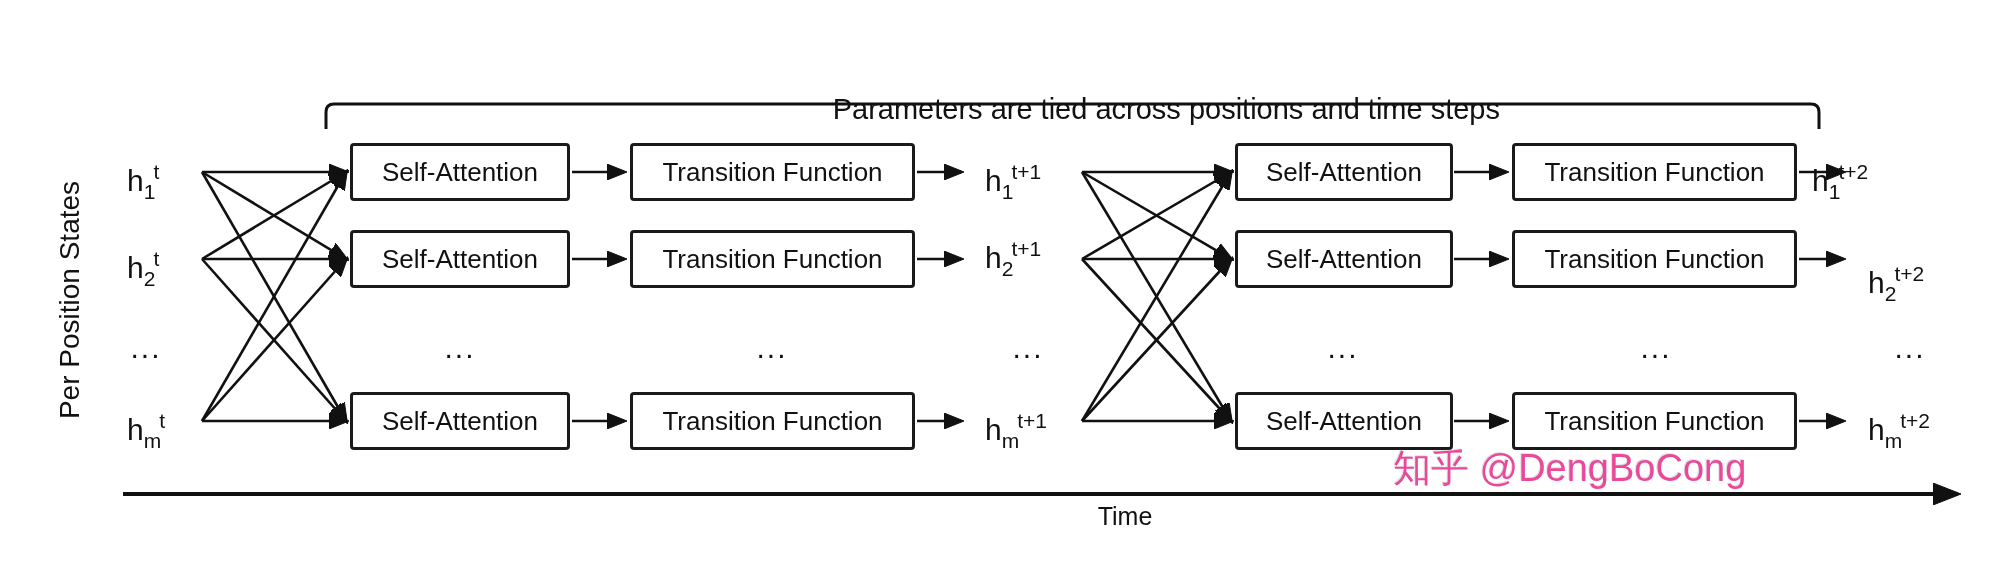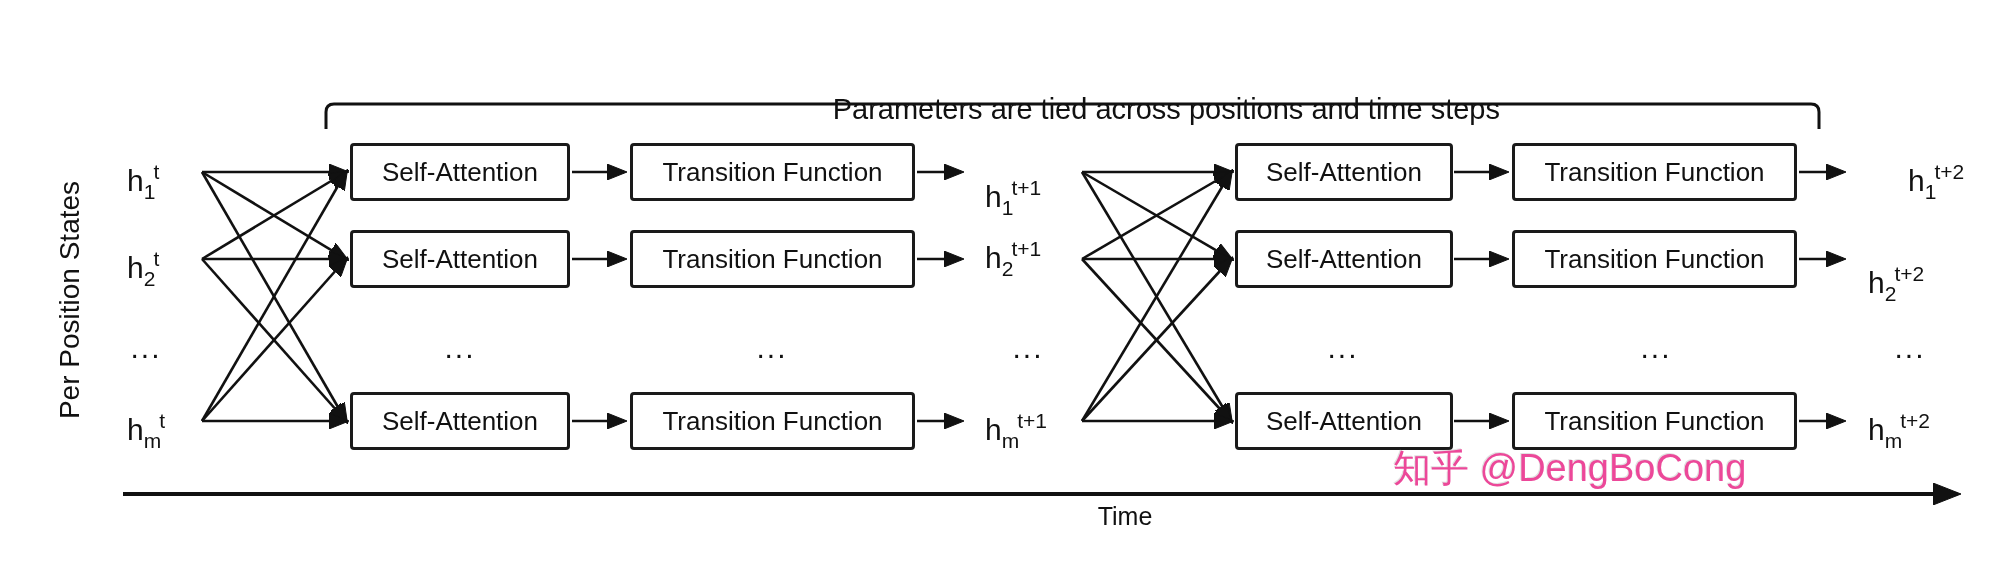--- a/index.html
+++ b/index.html
@@ -133,21 +133,21 @@
   <div class="box" style="left:630px;top:143px;width:285px">
       <span>Transition Function</span>
     </div>
   <div class="box" style="left:630px;top:230px;width:285px">
       <span>Transition Function</span>
     </div>
   <div class="box" style="left:630px;top:392px;width:285px">
       <span>Transition Function</span>
     </div>
 
-  <div class="hlbl" style="left:985px;top:172px"><span>h</span><sub>1</sub><sup>t+1</sup></div>
+  <div class="hlbl" style="left:985px;top:156px"><span>h</span><sub>1</sub><sup>t+1</sup></div>
   <div class="hlbl" style="left:985px;top:233px"><span>h</span><sub>2</sub><sup>t+1</sup></div>
   <div class="hlbl" style="left:985px;top:405px"><span>h</span><sub>m</sub><sup>t+1</sup></div>
 
   <div class="box" style="left:1235px;top:143px;width:218px">
       <span>Self-Attention</span>
     </div>
   <div class="box" style="left:1235px;top:230px;width:218px">
       <span>Self-Attention</span>
     </div>
   <div class="box" style="left:1235px;top:392px;width:218px">
@@ -156,21 +156,21 @@
   <div class="box" style="left:1512px;top:143px;width:285px">
       <span>Transition Function</span>
     </div>
   <div class="box" style="left:1512px;top:230px;width:285px">
       <span>Transition Function</span>
     </div>
   <div class="box" style="left:1512px;top:392px;width:285px">
       <span>Transition Function</span>
     </div>
 
-  <div class="hlbl" style="left:1908px;top:156px"><span>h</span><sub>1</sub><sup>t+2</sup></div>
+  <div class="hlbl" style="left:1812px;top:156px"><span>h</span><sub>1</sub><sup>t+2</sup></div>
   <div class="hlbl" style="left:1868px;top:258px"><span>h</span><sub>2</sub><sup>t+2</sup></div>
   <div class="hlbl" style="left:1868px;top:405px"><span>h</span><sub>m</sub><sup>t+2</sup></div>
 
   <div class="dots" style="left:146px">...</div>
   <div class="dots" style="left:460px">...</div>
   <div class="dots" style="left:772px">...</div>
   <div class="dots" style="left:1028px">...</div>
   <div class="dots" style="left:1343px">...</div>
   <div class="dots" style="left:1656px">...</div>
   <div class="dots" style="left:1910px">...</div>

